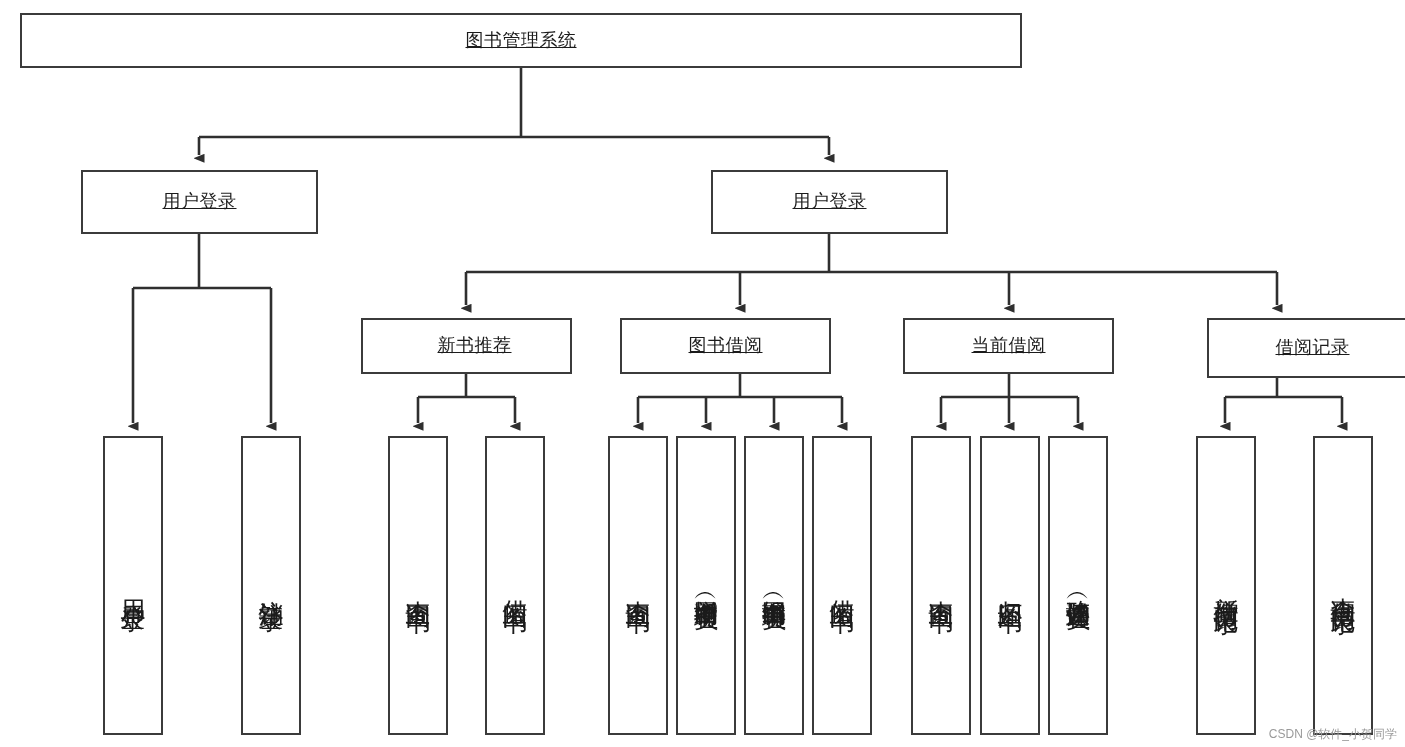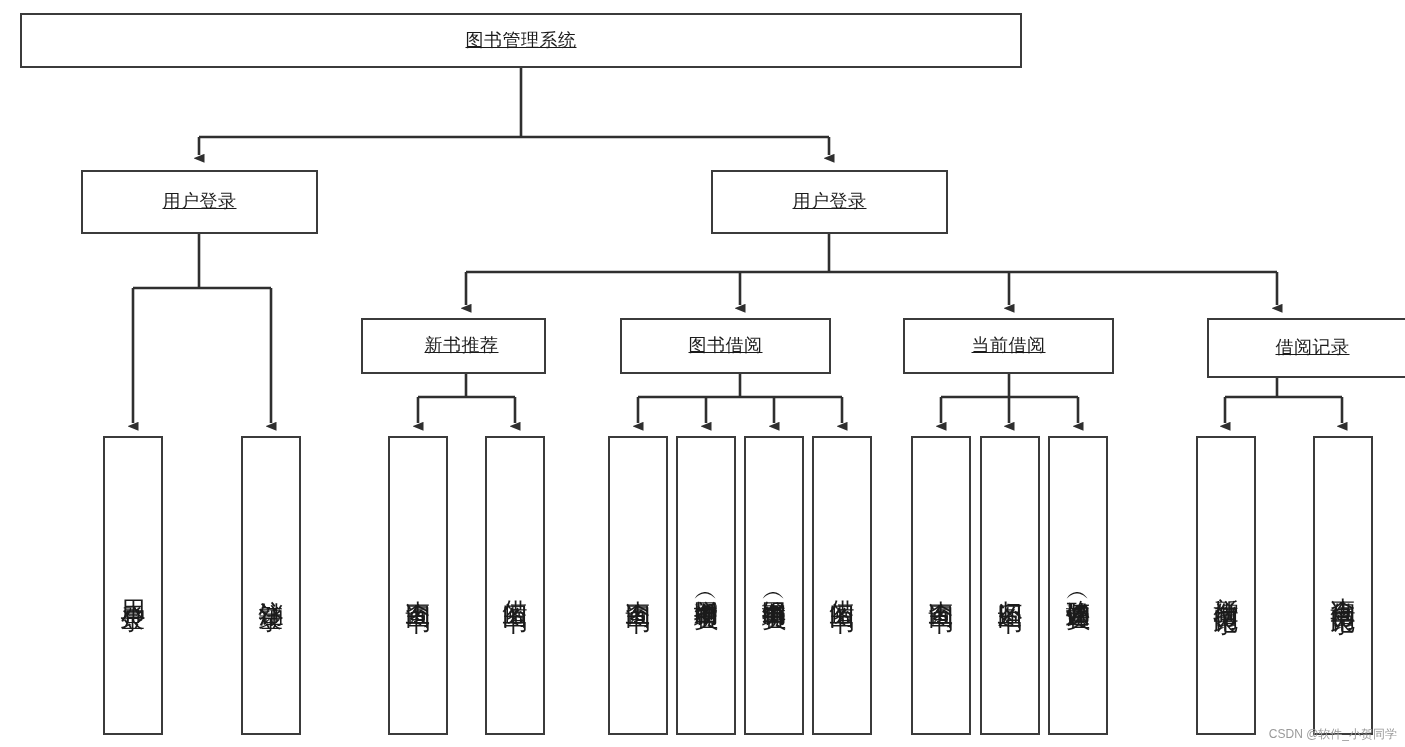--- a/index.html
+++ b/index.html
@@ -134,21 +134,21 @@
   </div>
 
   <div class="node horizontal" style="left:81px; top:170px; width:237px; height:64px;">
     <span class="label">用户登录</span>
   </div>
 
   <div class="node horizontal" style="left:711px; top:170px; width:237px; height:64px;">
     <span class="label">用户登录</span>
   </div>
 
-  <div class="node horizontal" style="left:361px; top:318px; width:185px; height:56px;padding-left:16px;">
+  <div class="node horizontal" style="left:361px; top:318px; width:211px; height:56px;padding-left:16px;">
     <span class="label">新书推荐</span>
   </div>
 
   <div class="node horizontal" style="left:620px; top:318px; width:211px; height:56px;">
     <span class="label">图书借阅</span>
   </div>
 
   <div class="node horizontal" style="left:903px; top:318px; width:211px; height:56px;">
     <span class="label">当前借阅</span>
   </div>

